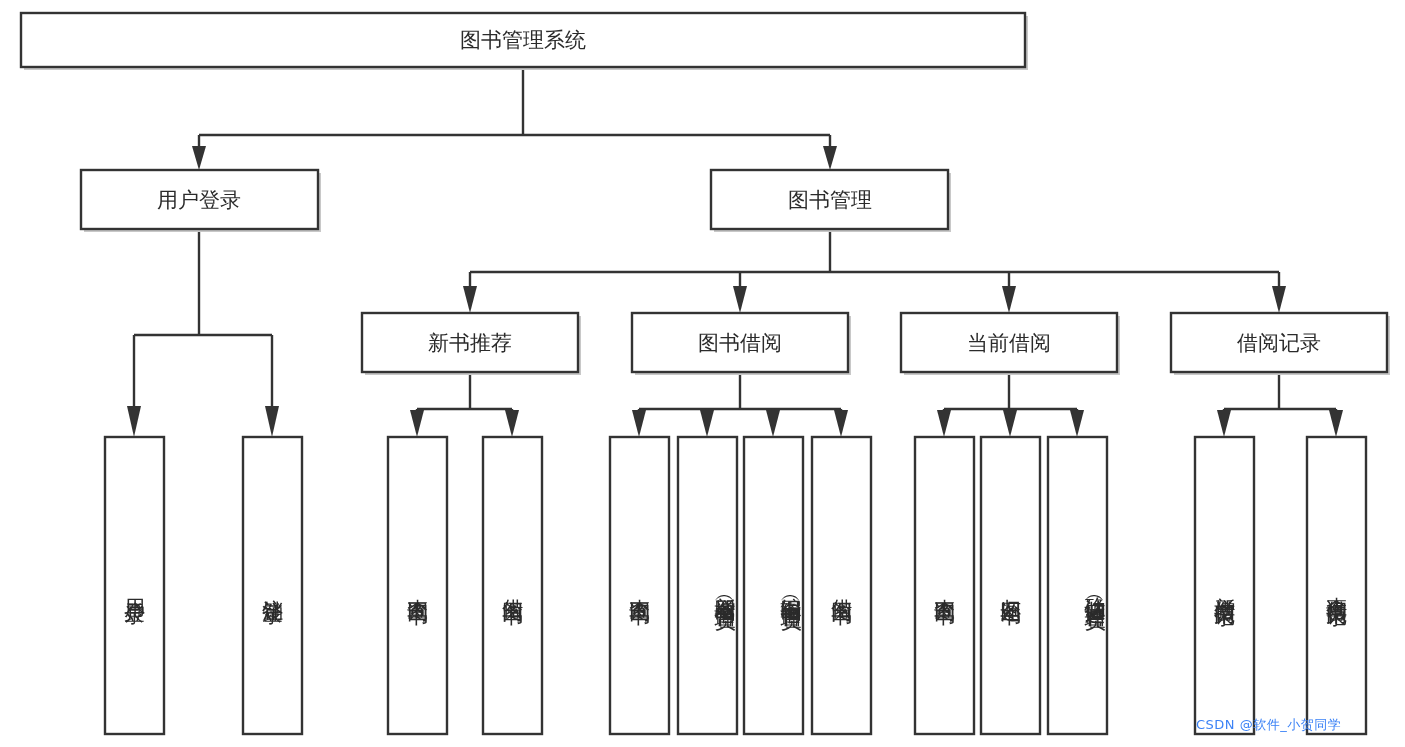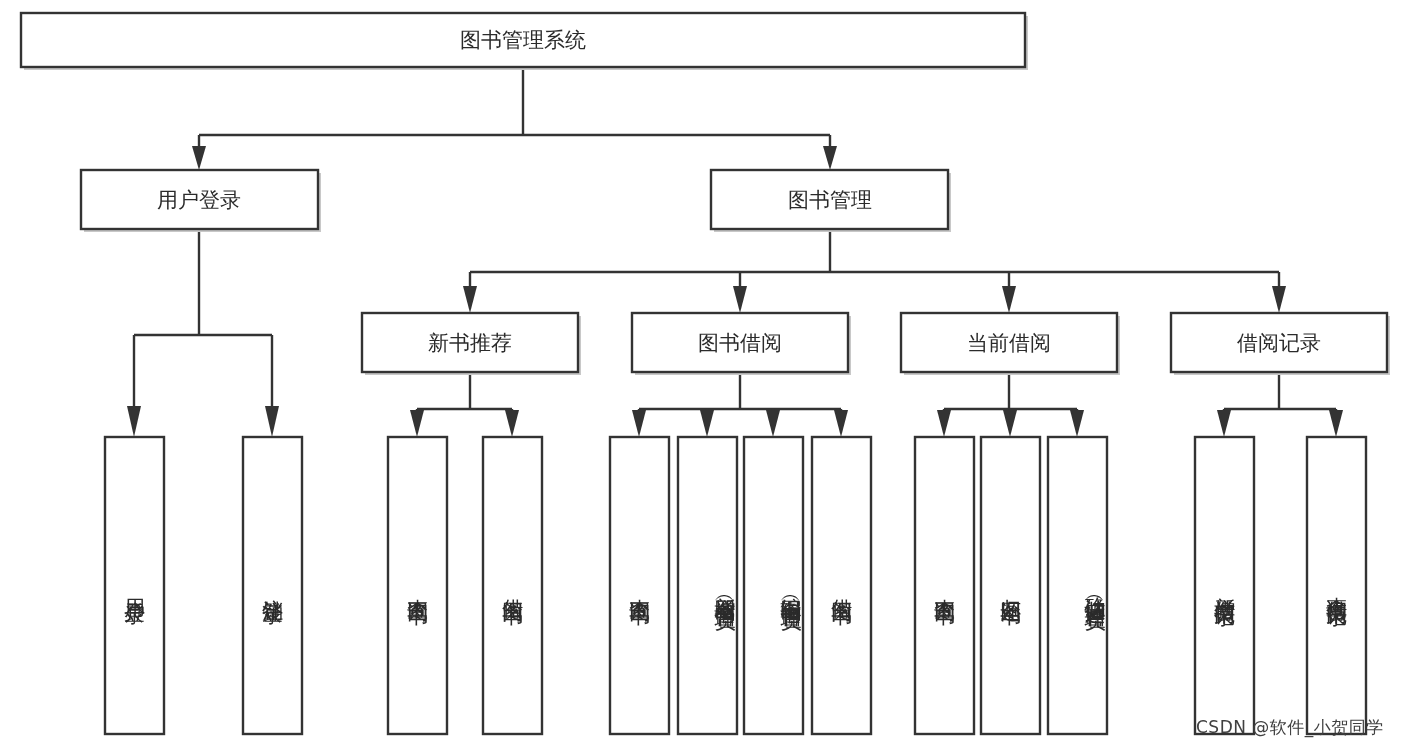--- a/index.html
+++ b/index.html
@@ -65,22 +65,22 @@
     align-items: center;
     justify-content: center;
     text-align: center;
     white-space: nowrap;
     pointer-events: none;
     user-select: none;
   }
   .watermark {
     position: absolute;
     font-family: "DejaVu Sans", "Liberation Sans", sans-serif;
-    font-size: 17px;
-    color: #404040;
+    font-size: 13px;
+    color: #3b82f6;
     white-space: nowrap;
     letter-spacing: 0.5px;
   }
 </style>
 </head>
 <body>
 
 <div id="diagram-root">
 
   <svg id="tree-svg" viewBox="0 0 1405 747">

